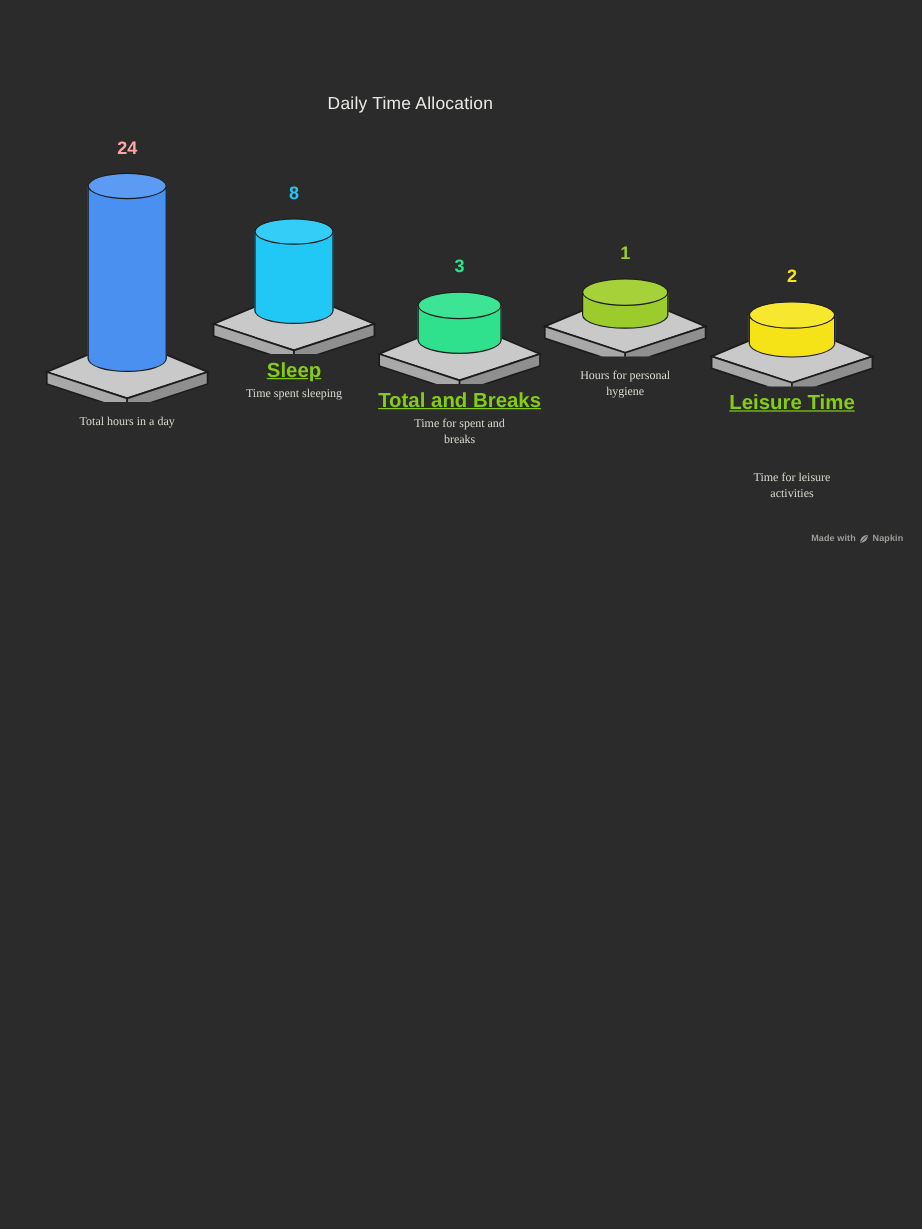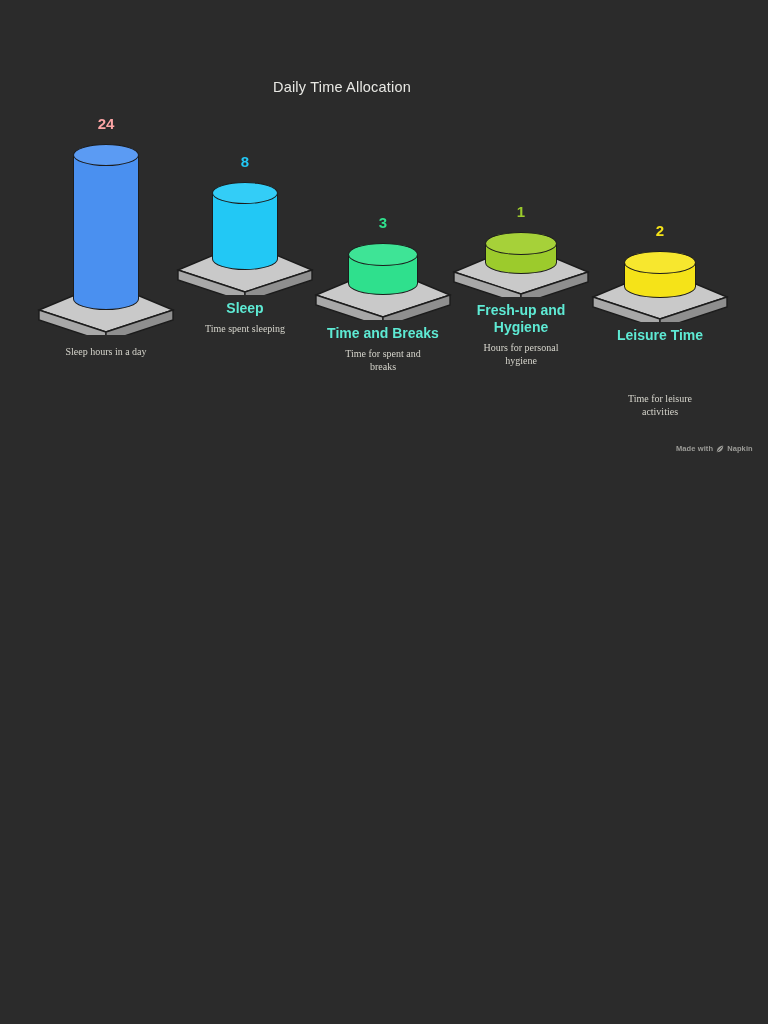--- a/index.html
+++ b/index.html
@@ -90,24 +90,25 @@
     font-weight: 700;
     white-space: nowrap;
   }
 
   .caption {
     position: absolute;
     transform: translateX(-50%);
     text-align: center;
   }
   .caption-title {
-    color: #5eead4;
-    font-size: 14px;
+    color: #84cc16;
+    font-size: 17px;
     font-weight: 700;
     line-height: 17px;
+    text-decoration: underline;
   }
   .caption-sub {
     color: #d6d5cc;
     font-size: 10px;
     font-weight: 400;
     line-height: 13px;
     margin-top: 5px;
     font-family: Liberation Serif, serif;
   }
 
@@ -142,21 +143,21 @@
         <polygon points="69,52 136,30 136,40 69,62" fill="#8f8f8f" stroke="#1c1c1c" stroke-width="1.4"></polygon>
       </svg>
     </div>
     <div class="cyl" style="left:0px; top:-156px; width:66px; height:166px;">
       <div class="cyl-bottom" style="bottom:0px; height:22px; background:#4a90f0;"></div>
       <div class="cyl-body" style="top:11px; bottom:11px; background:#4a90f0;"></div>
       <div class="cyl-top" style="top:0px; height:22px; background:#5b9bf3;"></div>
     </div>
     <div class="value-label" style="left:0px; top:-185px; color:#fca5a5;">24</div>
     <div class="caption" style="left:0px; top:40px; width:200px;">
-      <div class="caption-sub">Sleep hours in a day</div>
+      <div class="caption-sub">Total hours in a day</div>
     </div>
   </div>
 
   <div class="column" style="left:245px; top:260px;">
     <div class="base">
       <svg width="138" height="55" viewBox="0 0 138 55">
         <polygon points="69,2 136,30 69,52 2,30" fill="#c9c9c9" stroke="#1c1c1c" stroke-width="1.4"></polygon>
         <polygon points="2,30 69,52 69,62 2,40" fill="#a8a8a8" stroke="#1c1c1c" stroke-width="1.4"></polygon>
         <polygon points="69,52 136,30 136,40 69,62" fill="#8f8f8f" stroke="#1c1c1c" stroke-width="1.4"></polygon>
       </svg>
@@ -181,41 +182,40 @@
         <polygon points="69,52 136,30 136,40 69,62" fill="#8f8f8f" stroke="#1c1c1c" stroke-width="1.4"></polygon>
       </svg>
     </div>
     <div class="cyl" style="left:0px; top:-42px; width:70px; height:52px;">
       <div class="cyl-bottom" style="bottom:0px; height:23px; background:#2fe08d;"></div>
       <div class="cyl-body" style="top:11.5px; bottom:11.5px; background:#2fe08d;"></div>
       <div class="cyl-top" style="top:0px; height:23px; background:#3ee496;"></div>
     </div>
     <div class="value-label" style="left:0px; top:-71px; color:#2fe08d;">3</div>
     <div class="caption" style="left:0px; top:40px; width:150px;">
-      <div class="caption-title">Time and Breaks</div>
+      <div class="caption-title">Total and Breaks</div>
       <div class="caption-sub" style="max-width:104px; margin-left:auto; margin-right:auto;">Time for spent and breaks</div>
     </div>
   </div>
 
   <div class="column" style="left:521px; top:262px;">
     <div class="base">
       <svg width="138" height="55" viewBox="0 0 138 55">
         <polygon points="69,2 136,30 69,52 2,30" fill="#c9c9c9" stroke="#1c1c1c" stroke-width="1.4"></polygon>
         <polygon points="2,30 69,52 69,62 2,40" fill="#a8a8a8" stroke="#1c1c1c" stroke-width="1.4"></polygon>
         <polygon points="69,52 136,30 136,40 69,62" fill="#8f8f8f" stroke="#1c1c1c" stroke-width="1.4"></polygon>
       </svg>
     </div>
     <div class="cyl" style="left:0px; top:-30px; width:72px; height:42px;">
       <div class="cyl-bottom" style="bottom:0px; height:23px; background:#9ccb2c;"></div>
       <div class="cyl-body" style="top:11.5px; bottom:11.5px; background:#9ccb2c;"></div>
       <div class="cyl-top" style="top:0px; height:23px; background:#a6d139;"></div>
     </div>
     <div class="value-label" style="left:0px; top:-59px; color:#9ccb2c;">1</div>
     <div class="caption" style="left:0px; top:40px; width:140px;">
-      <div class="caption-title" style="max-width:104px; margin-left:auto; margin-right:auto;">Fresh-up and Hygiene</div>
       <div class="caption-sub" style="max-width:102px; margin-left:auto; margin-right:auto;">Hours for personal hygiene</div>
     </div>
   </div>
 
   <div class="column" style="left:660px; top:287px;">
     <div class="base">
       <svg width="138" height="55" viewBox="0 0 138 55">
         <polygon points="69,2 136,30 69,52 2,30" fill="#c9c9c9" stroke="#1c1c1c" stroke-width="1.4"></polygon>
         <polygon points="2,30 69,52 69,62 2,40" fill="#a8a8a8" stroke="#1c1c1c" stroke-width="1.4"></polygon>
         <polygon points="69,52 136,30 136,40 69,62" fill="#8f8f8f" stroke="#1c1c1c" stroke-width="1.4"></polygon>

